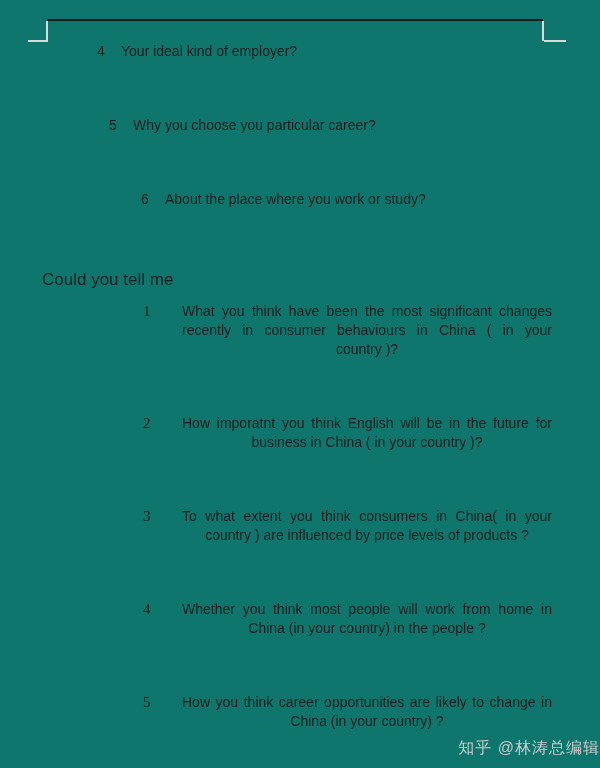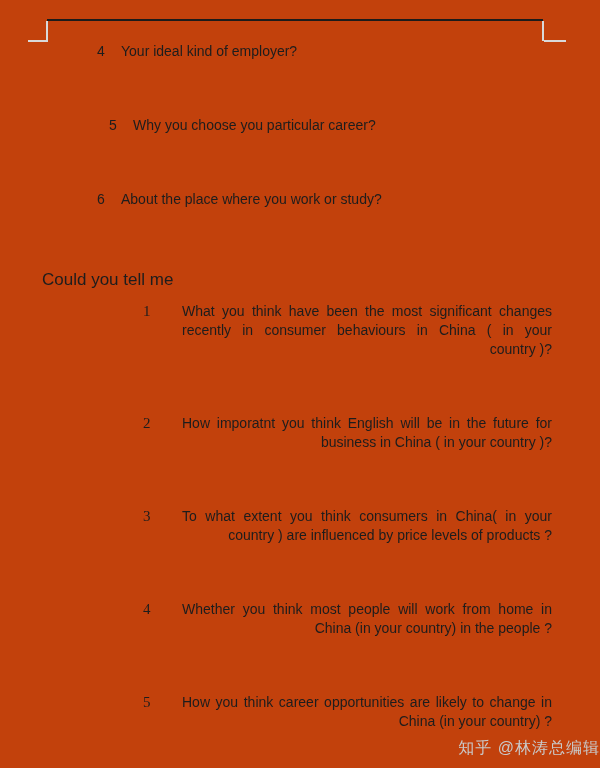--- a/index.html
+++ b/index.html
@@ -1,20 +1,20 @@
 <!DOCTYPE html>
 <html><head>
 <meta charset="utf-8">
 <style>
   html, body { margin: 0; padding: 0; background: #ffffff; }
   .page {
     position: relative;
     width: 600px;
     height: 768px;
-    background: #c2410c;
+    background: #0f766e;
     font-family: "Liberation Sans", "DejaVu Sans", sans-serif;
     color: #1d1d1d;
     overflow: hidden;
   }
 
   
   .top-rule {
     position: absolute;
     left: 47px; top: 19px;
     width: 496px; height: 2px;
@@ -31,21 +31,21 @@
   .top-row {
     position: absolute;
     left: 97px;
     font-size: 14px;
     line-height: 15px;
     white-space: nowrap;
   }
   .top-row .num { display: inline-block; width: 24px; }
   .top-row-4 { top: 44px; }
   .top-row-5 { top: 118px; margin-left: 12px; }
-  .top-row-6 { top: 192px; }
+  .top-row-6 { top: 192px; margin-left: 44px; }
 
   
   .section-heading {
     position: absolute;
     left: 42px; top: 270px;
     font-size: 17px;
     line-height: 20px;
     text-align: center;
   }
 
@@ -63,21 +63,21 @@
     font-size: 15px;
     line-height: 19px;
   }
   .q-lines {
     margin-left: 39px;
     width: 370px;
     font-size: 14px;
     line-height: 19px;
   }
   .q-line.just { text-align: justify; text-align-last: justify; }
-  .q-line.last { text-align: right; }
+  .q-line.last { text-align: center; }
 
   
   .watermark {
     position: absolute;
     right: 0; bottom: 9px;
     font-size: 16px;
     color: #c9c9c9;
     letter-spacing: 1px;
     white-space: nowrap;
   }

